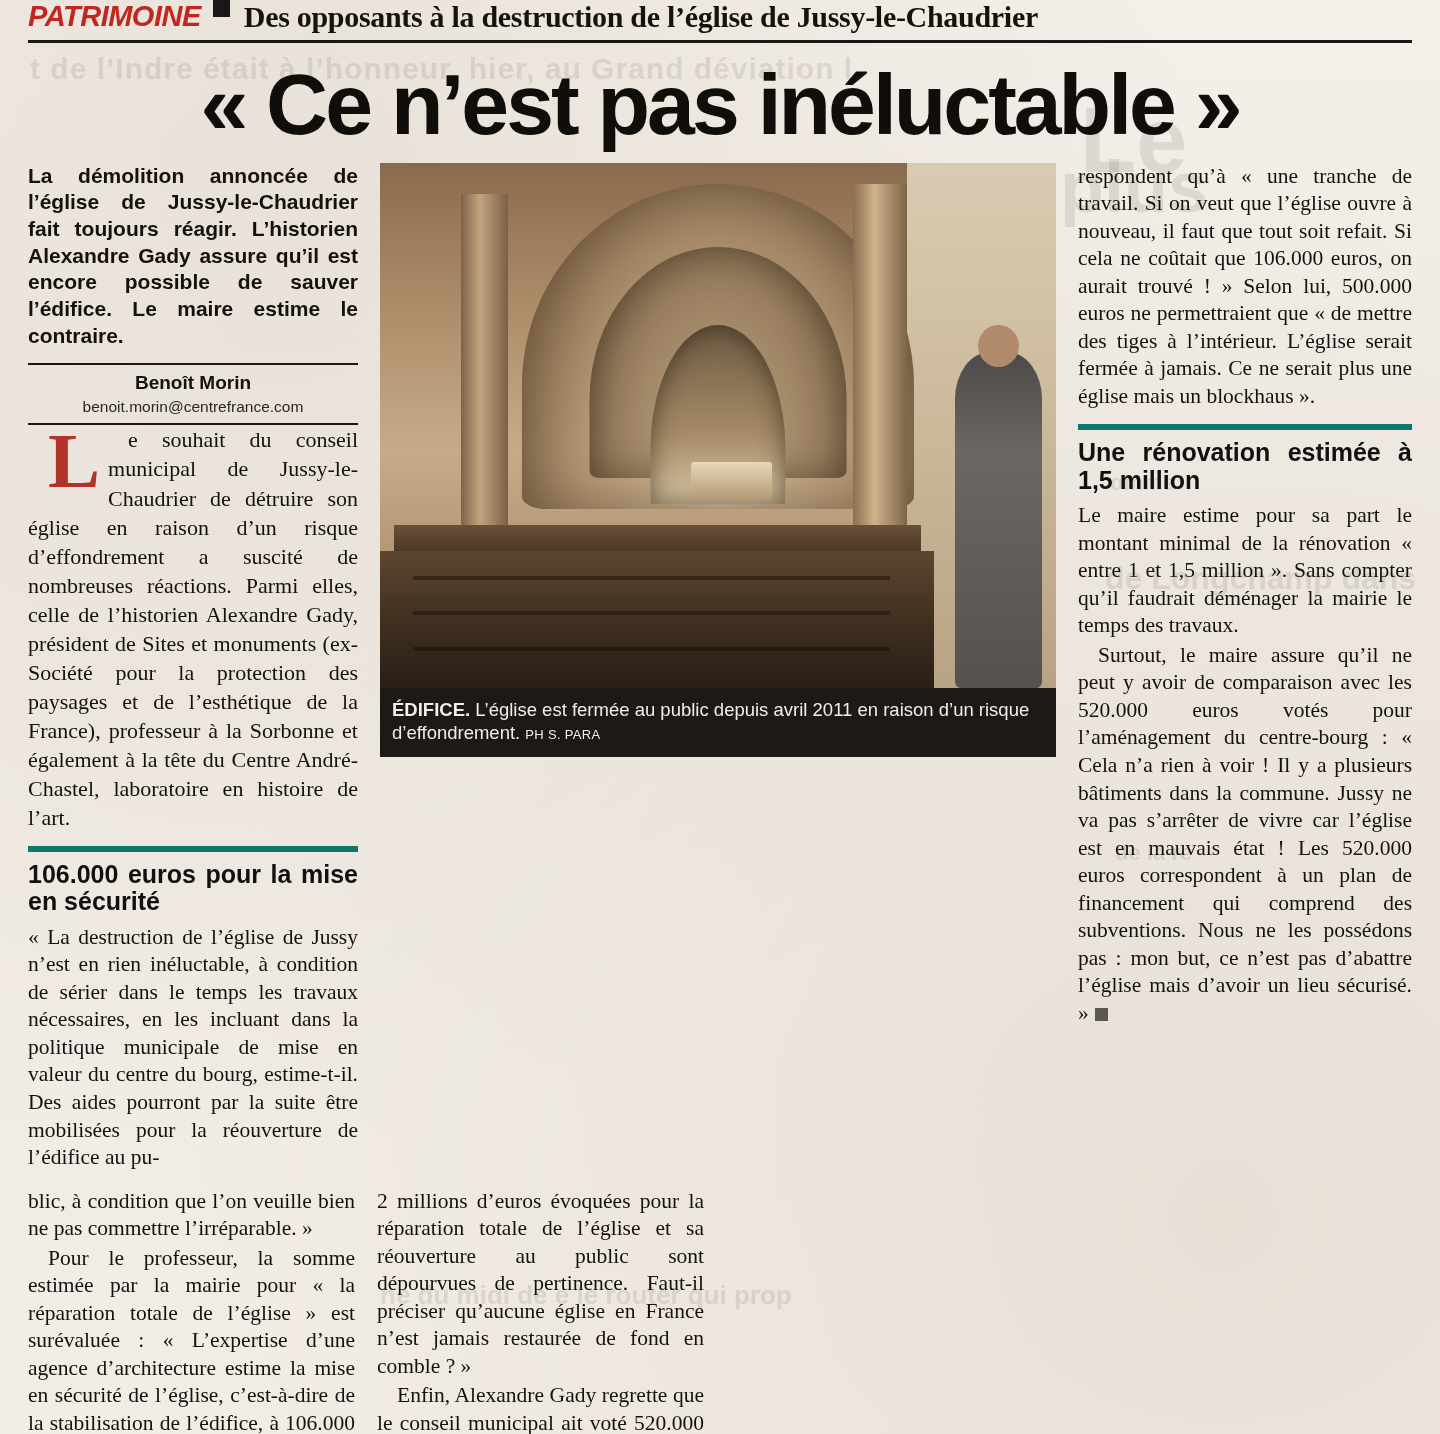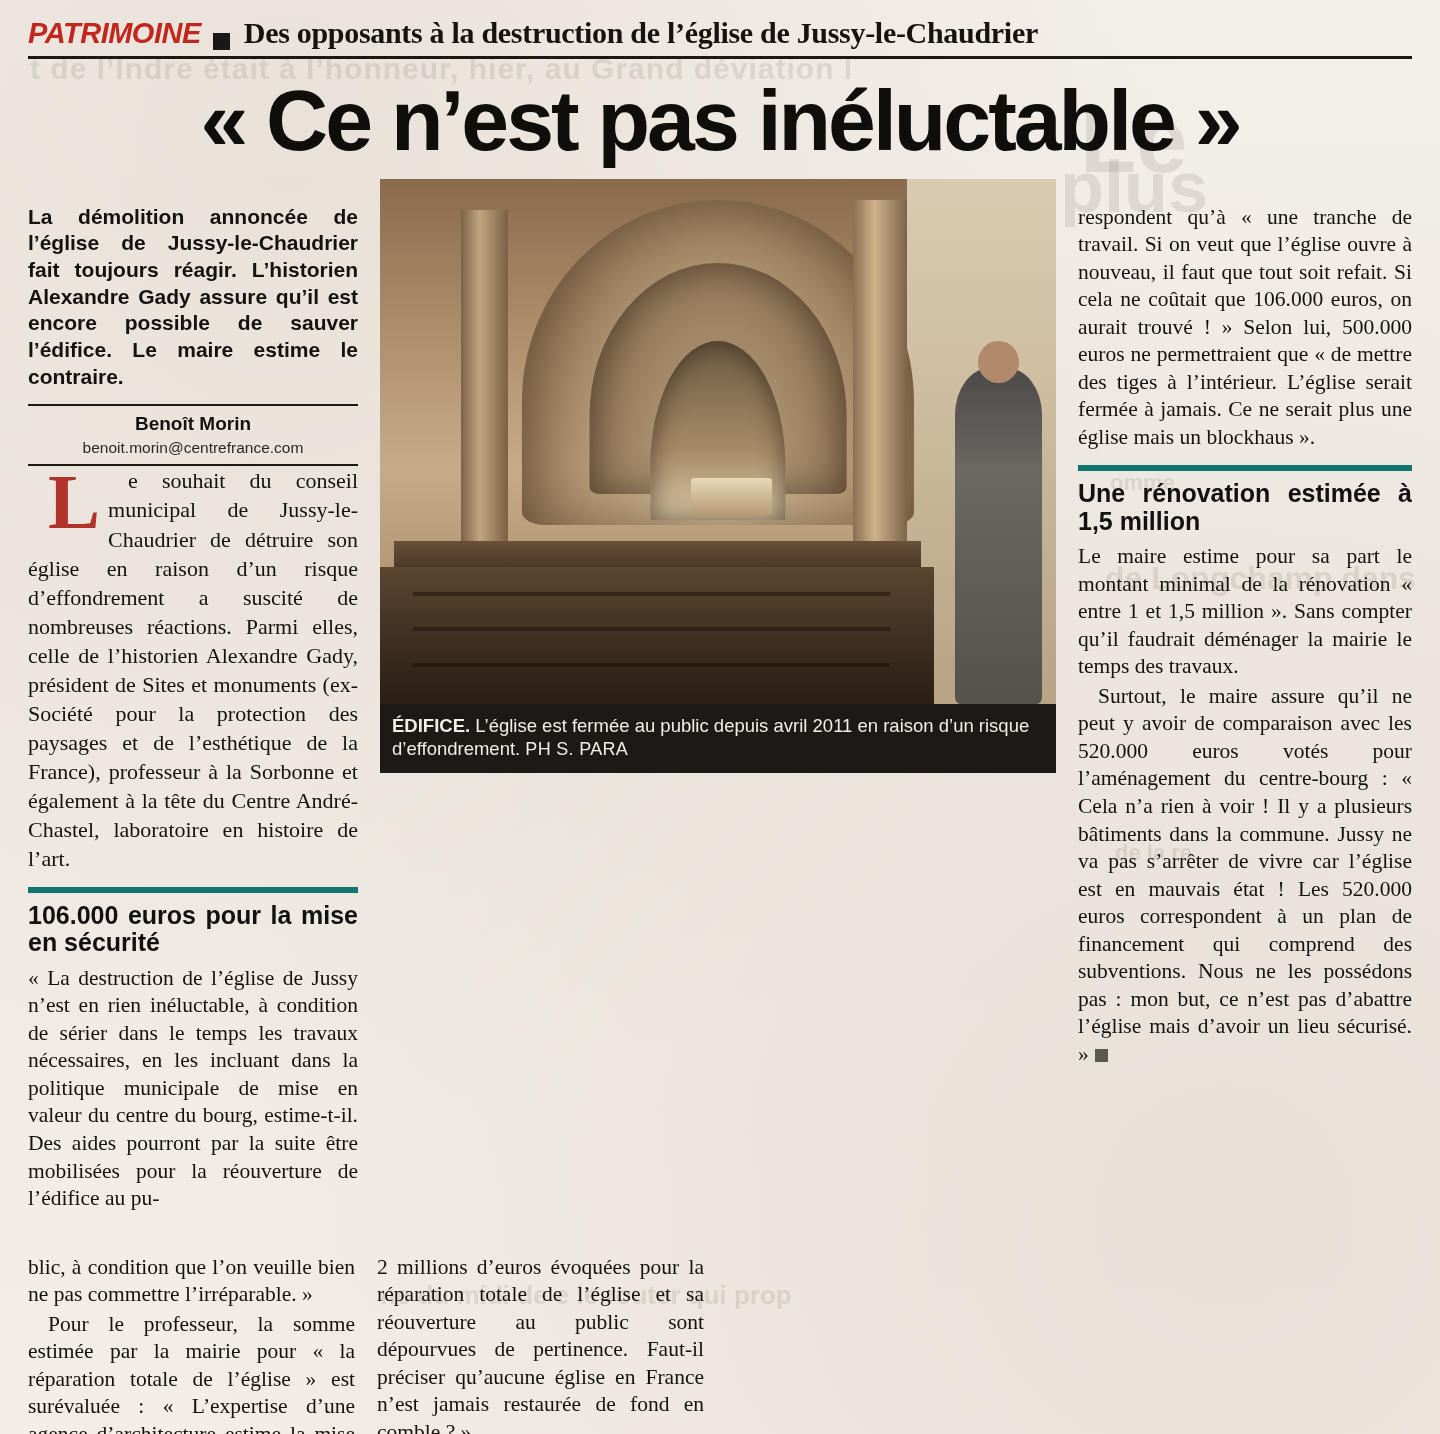--- a/index.html
+++ b/index.html
@@ -42,23 +42,22 @@
   .ghost-7 { top: 1280px; left: 380px; font-size: 26px; }
 
   .content {
     position: relative;
     padding: 0 28px;
   }
 
   
   .kicker {
     display: flex;
-    align-items: flex-end;
+    align-items: flex-start;
     gap: 10px;
-    padding-top: 16px;
     border-bottom: 3px solid #1a1714;
     padding-bottom: 6px;
   }
   .kicker-label {
     font-family: "Liberation Sans", sans-serif;
     font-weight: 700;
     font-style: italic;
     font-size: 29px;
     color: #c0281f;
     letter-spacing: -0.5px;
@@ -87,21 +86,20 @@
     letter-spacing: -3px;
     text-align: center;
     margin: 18px 0 14px;
     color: #100e0b;
   }
   .col {
     font-size: 21.5px;
     line-height: 1.28;
     text-align: justify;
     hyphens: auto;
-    margin-top: 25px;
   }
   .col p { margin: 0 0 2px; text-indent: 20px; }
   .col p.first { text-indent: 0; }
 
   
   .chapeau {
     font-family: "Liberation Sans", sans-serif;
     font-weight: 700;
     font-size: 21px;
     line-height: 1.27;
@@ -174,21 +172,21 @@
     background: #1c1916;
     color: #f2ede6;
     padding: 10px 12px 12px;
     font-family: "Liberation Sans", sans-serif;
     font-size: 18.5px;
     line-height: 1.28;
     width: 652px;
   }
   .caption b { font-weight: 700; }
   .caption .credit {
-    font-size: 18px;
+    font-size: 13px;
     letter-spacing: 0.3px;
   }
 
   .lower-cols {
     display: grid;
     grid-template-columns: 1fr 1fr;
     column-gap: 22px;
     margin-top: 14px;
   }
 

